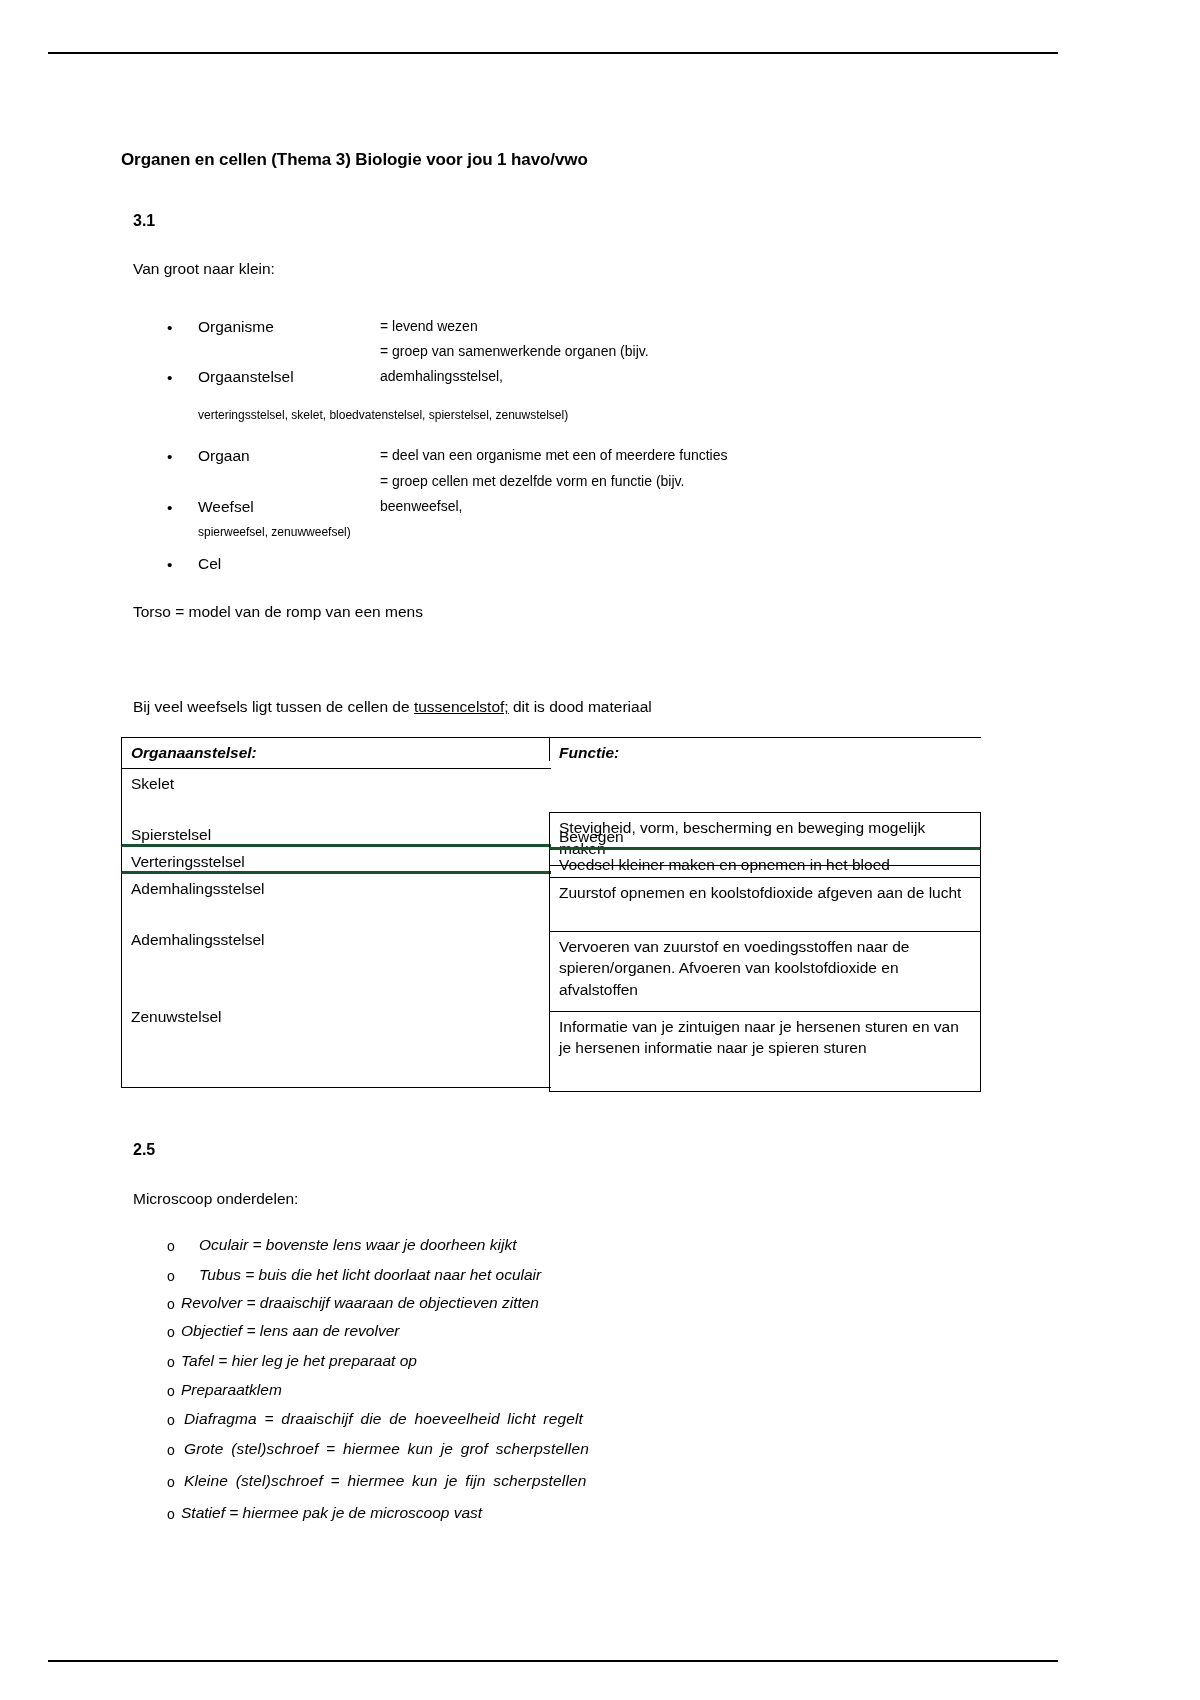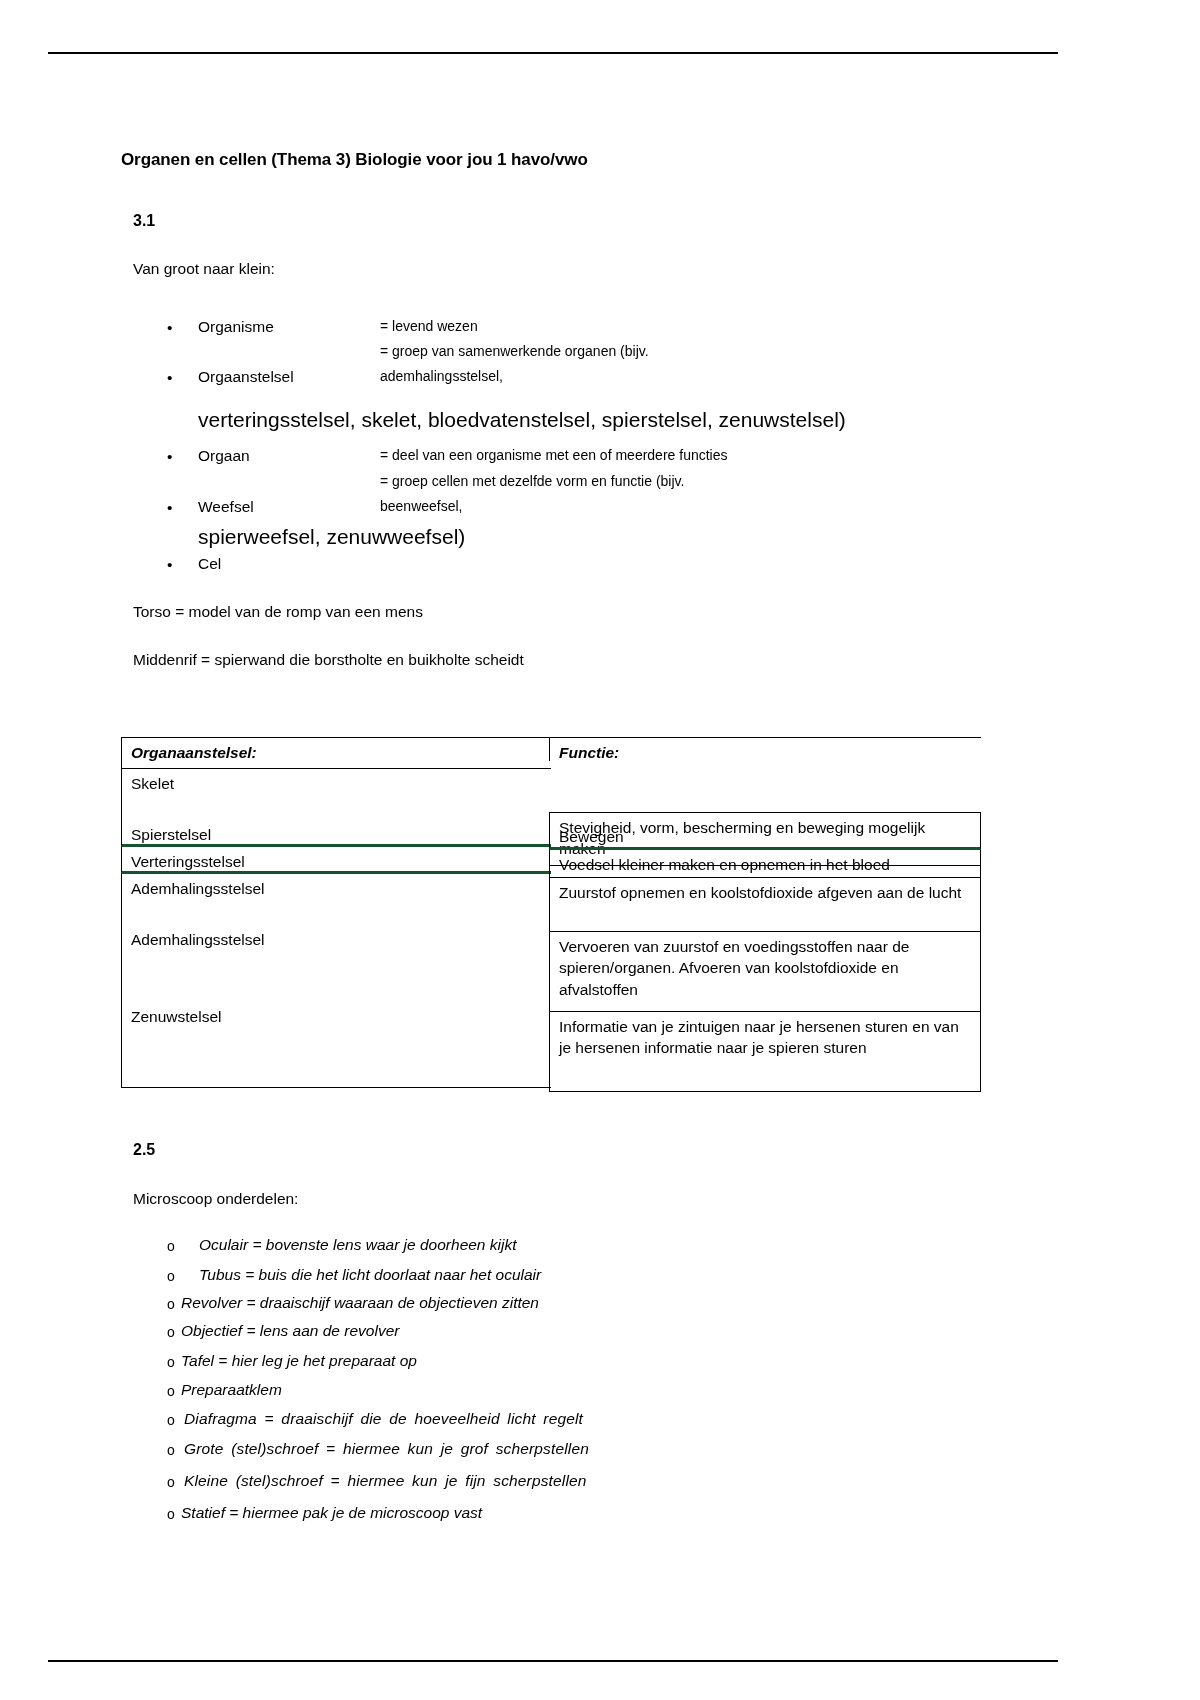--- a/index.html
+++ b/index.html
@@ -44,21 +44,21 @@
   #p-micro    { left:133px; top:1188px; }
   .u { text-decoration:underline; }
 
   
   .blist { position:absolute; left:0; top:0; width:1200px; }
   .bullet {
     position:absolute; font-size:15.5px; line-height:1;
   }
   .bterm  { position:absolute; font-size:15.5px; white-space:nowrap; }
   .bdef   { position:absolute; font-size:14px; white-space:nowrap; }
-  .bcont  { position:absolute; font-size:21px; white-space:nowrap; }
+  .bcont  { position:absolute; font-size:12px; white-space:nowrap; }
 
   
   .tbl { position:absolute; left:121px; top:737px; width:860px; }
   .tcell {
     position:absolute; box-sizing:border-box;
     font-size:15.5px; line-height:1.38;
     padding:4px 8px 4px 9px;
   }
   .th { font-style:italic; font-weight:bold; }
   .bd-l  { border-left:1.5px solid #000; }
@@ -107,22 +107,22 @@
     <span class="bullet" style="left:167px; top:500px;">•</span>
     <span class="bterm" style="left:198px; top:498px;">Weefsel</span>
     <span class="bdef" style="left:380px; top:498px;">beenweefsel,</span>
     <span class="bcont" style="left:198px; top:525px;">spierweefsel, zenuwweefsel)</span>
 
     <span class="bullet" style="left:167px; top:557px;">•</span>
     <span class="bterm" style="left:198px; top:555px;">Cel</span>
   </div>
 
   <div class="para" id="p-torso">Torso = model van de romp van een mens</div>
-  <div class="para" id="p-midden">Middenrif = spierwand die borstholte en buikholte scheidt</div>
 
+  <div class="para" id="p-tussen"><span>Bij veel weefsels ligt tussen de cellen de </span><span class="u">tussencelstof;</span><span> dit is dood materiaal</span></div>
 
   <div class="tbl">
 
     <div class="tcell th bd-l bd-t bd-b" style="left:0px; top:0px; width:430px; height:32px;">Organaanstelsel:</div>
 
     <div class="tcell bd-l" style="left:0px; top:32px; width:430px; height:51px;">Skelet</div>
 
     <div class="tcell bd-l bd-thin-b" style="left:0px; top:83px; width:430px; height:27px;">Spierstelsel</div>
 
     <div class="tcell bd-l bd-thin-b" style="left:0px; top:110px; width:430px; height:27px;">Verteringsstelsel</div>

